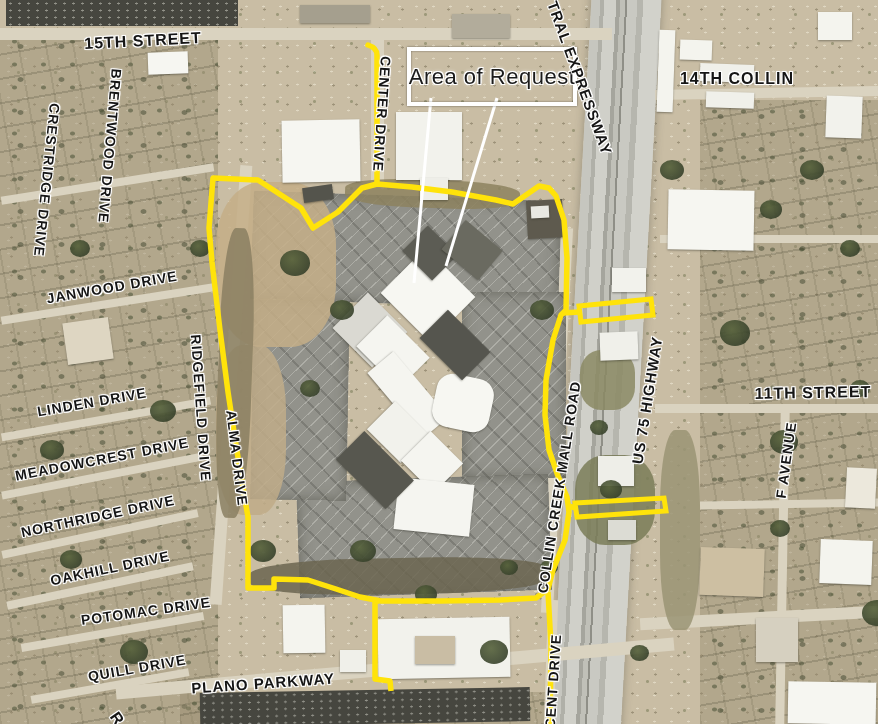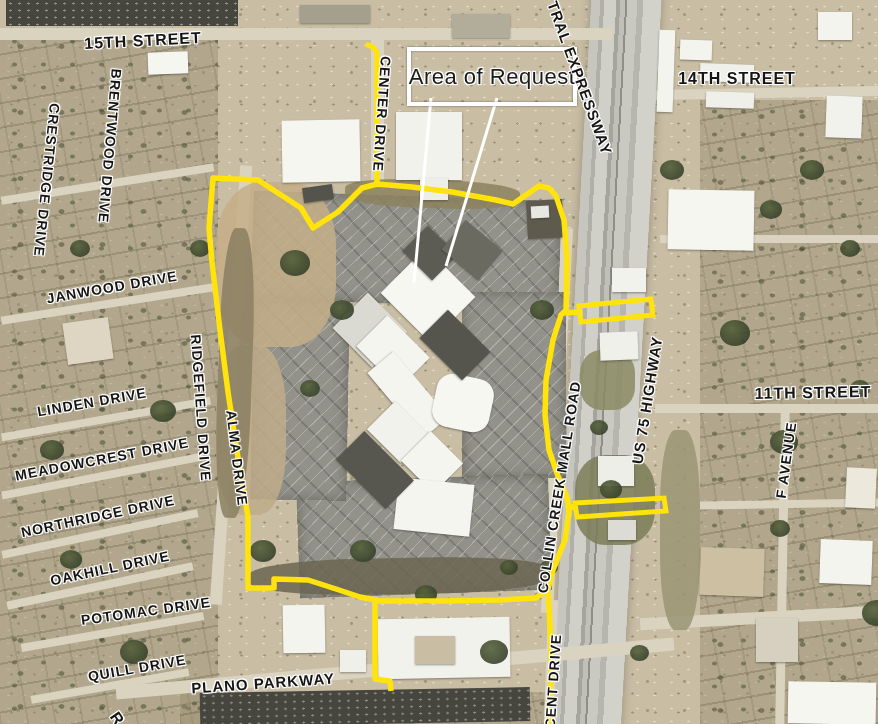--- a/index.html
+++ b/index.html
@@ -206,21 +206,21 @@
     <path d="M431,98 L414,283" stroke="#ffffff" stroke-width="3" fill="none"></path>
     <path d="M497,98 L446,266" stroke="#ffffff" stroke-width="3" fill="none"></path>
   </svg>
 
   <div class="callout">
     <span>Area of Request</span>
   </div>
 
   <div id="labels">
       <div class="street-label" style="left: 143px; top: 41px; font-size: 16px; transform: translate(-50%, -50%) rotate(-3deg); color: rgb(21, 21, 21);">15TH STREET</div>
-      <div class="street-label" style="left: 737px; top: 79px; font-size: 16px; transform: translate(-50%, -50%) rotate(0deg); color: rgb(21, 21, 21);">14TH STREET</div>
+      <div class="street-label" style="left: 737px; top: 79px; font-size: 16px; transform: translate(-50%, -50%) rotate(0deg); color: rgb(21, 21, 21);">14TH COLLIN</div>
       <div class="street-label" style="left: 813px; top: 393px; font-size: 16px; transform: translate(-50%, -50%) rotate(-1deg); color: rgb(21, 21, 21);">11TH STREET</div>
       <div class="street-label" style="left: 47px; top: 180px; font-size: 14px; transform: translate(-50%, -50%) rotate(96deg); color: rgb(21, 21, 21);">CRESTRIDGE DRIVE</div>
       <div class="street-label" style="left: 110px; top: 146px; font-size: 14px; transform: translate(-50%, -50%) rotate(95deg); color: rgb(21, 21, 21);">BRENTWOOD DRIVE</div>
       <div class="street-label" style="left: 112px; top: 287px; font-size: 14px; transform: translate(-50%, -50%) rotate(-10deg); color: rgb(21, 21, 21);">JANWOOD DRIVE</div>
       <div class="street-label" style="left: 201px; top: 408px; font-size: 14px; transform: translate(-50%, -50%) rotate(86deg); color: rgb(21, 21, 21);">RIDGEFIELD DRIVE</div>
       <div class="street-label" style="left: 92px; top: 402px; font-size: 14px; transform: translate(-50%, -50%) rotate(-10deg); color: rgb(21, 21, 21);">LINDEN DRIVE</div>
       <div class="street-label" style="left: 102px; top: 459px; font-size: 14px; transform: translate(-50%, -50%) rotate(-11deg); color: rgb(21, 21, 21);">MEADOWCREST DRIVE</div>
       <div class="street-label" style="left: 237px; top: 458px; font-size: 14px; transform: translate(-50%, -50%) rotate(83deg); color: rgb(21, 21, 21);">ALMA DRIVE</div>
       <div class="street-label" style="left: 98px; top: 516px; font-size: 14px; transform: translate(-50%, -50%) rotate(-12deg); color: rgb(21, 21, 21);">NORTHRIDGE DRIVE</div>
       <div class="street-label" style="left: 110px; top: 568px; font-size: 14px; transform: translate(-50%, -50%) rotate(-12deg); color: rgb(21, 21, 21);">OAKHILL DRIVE</div>

